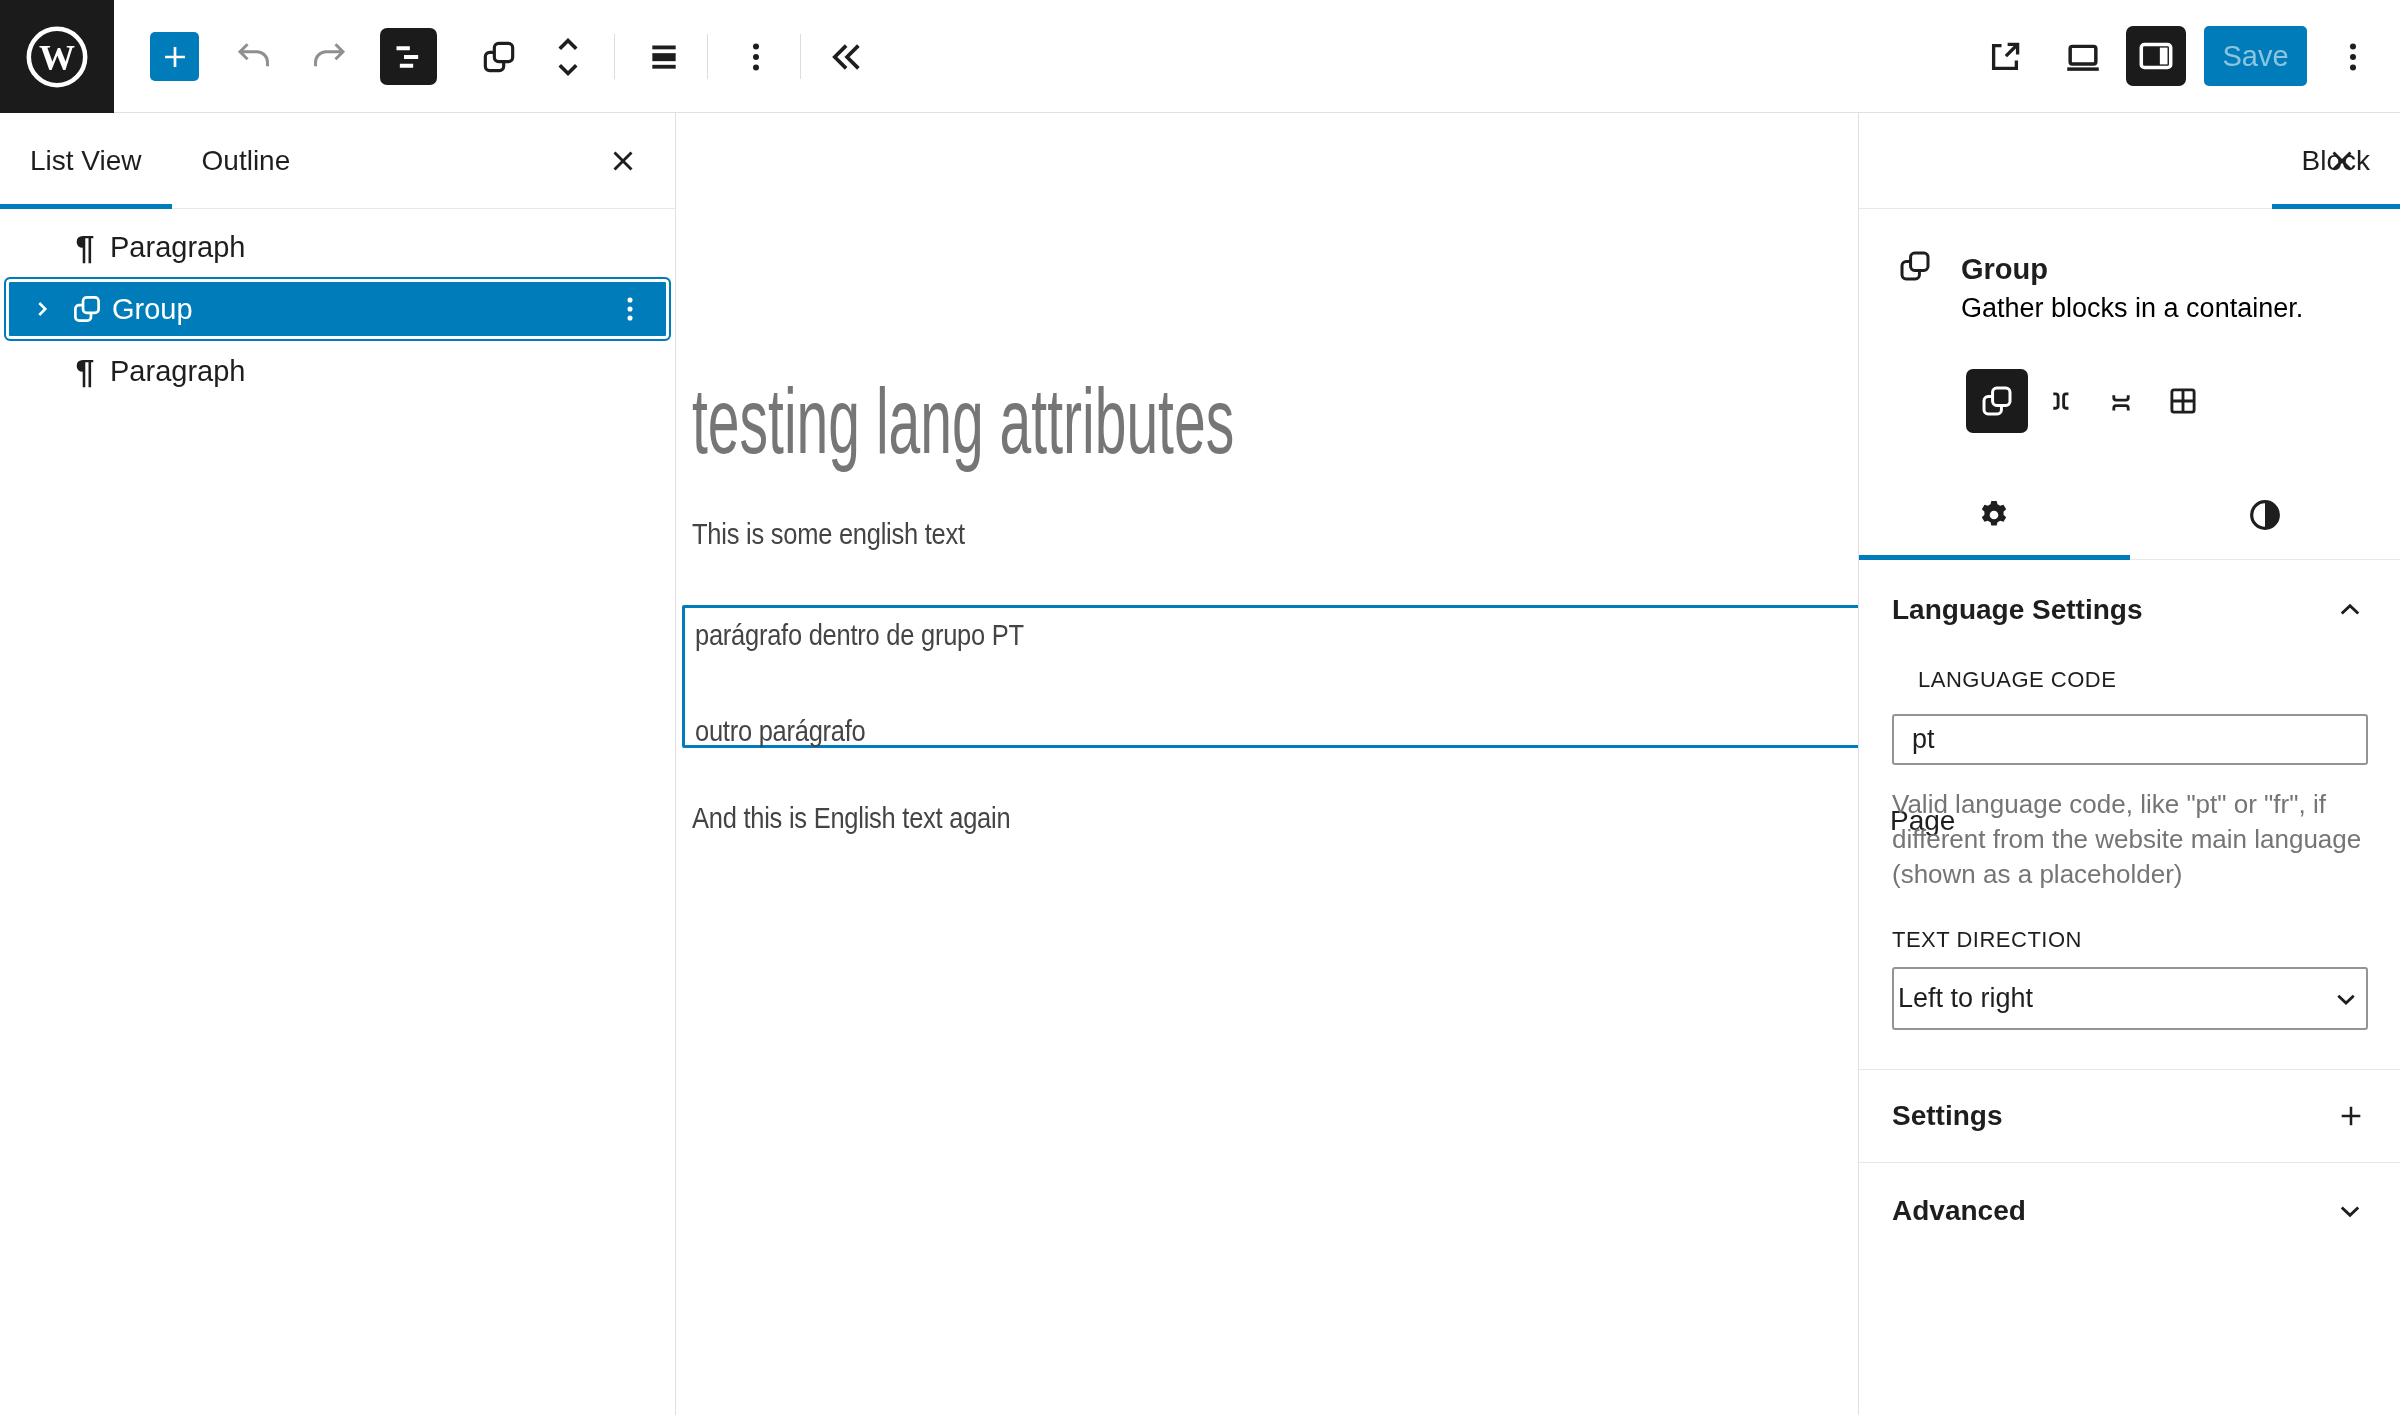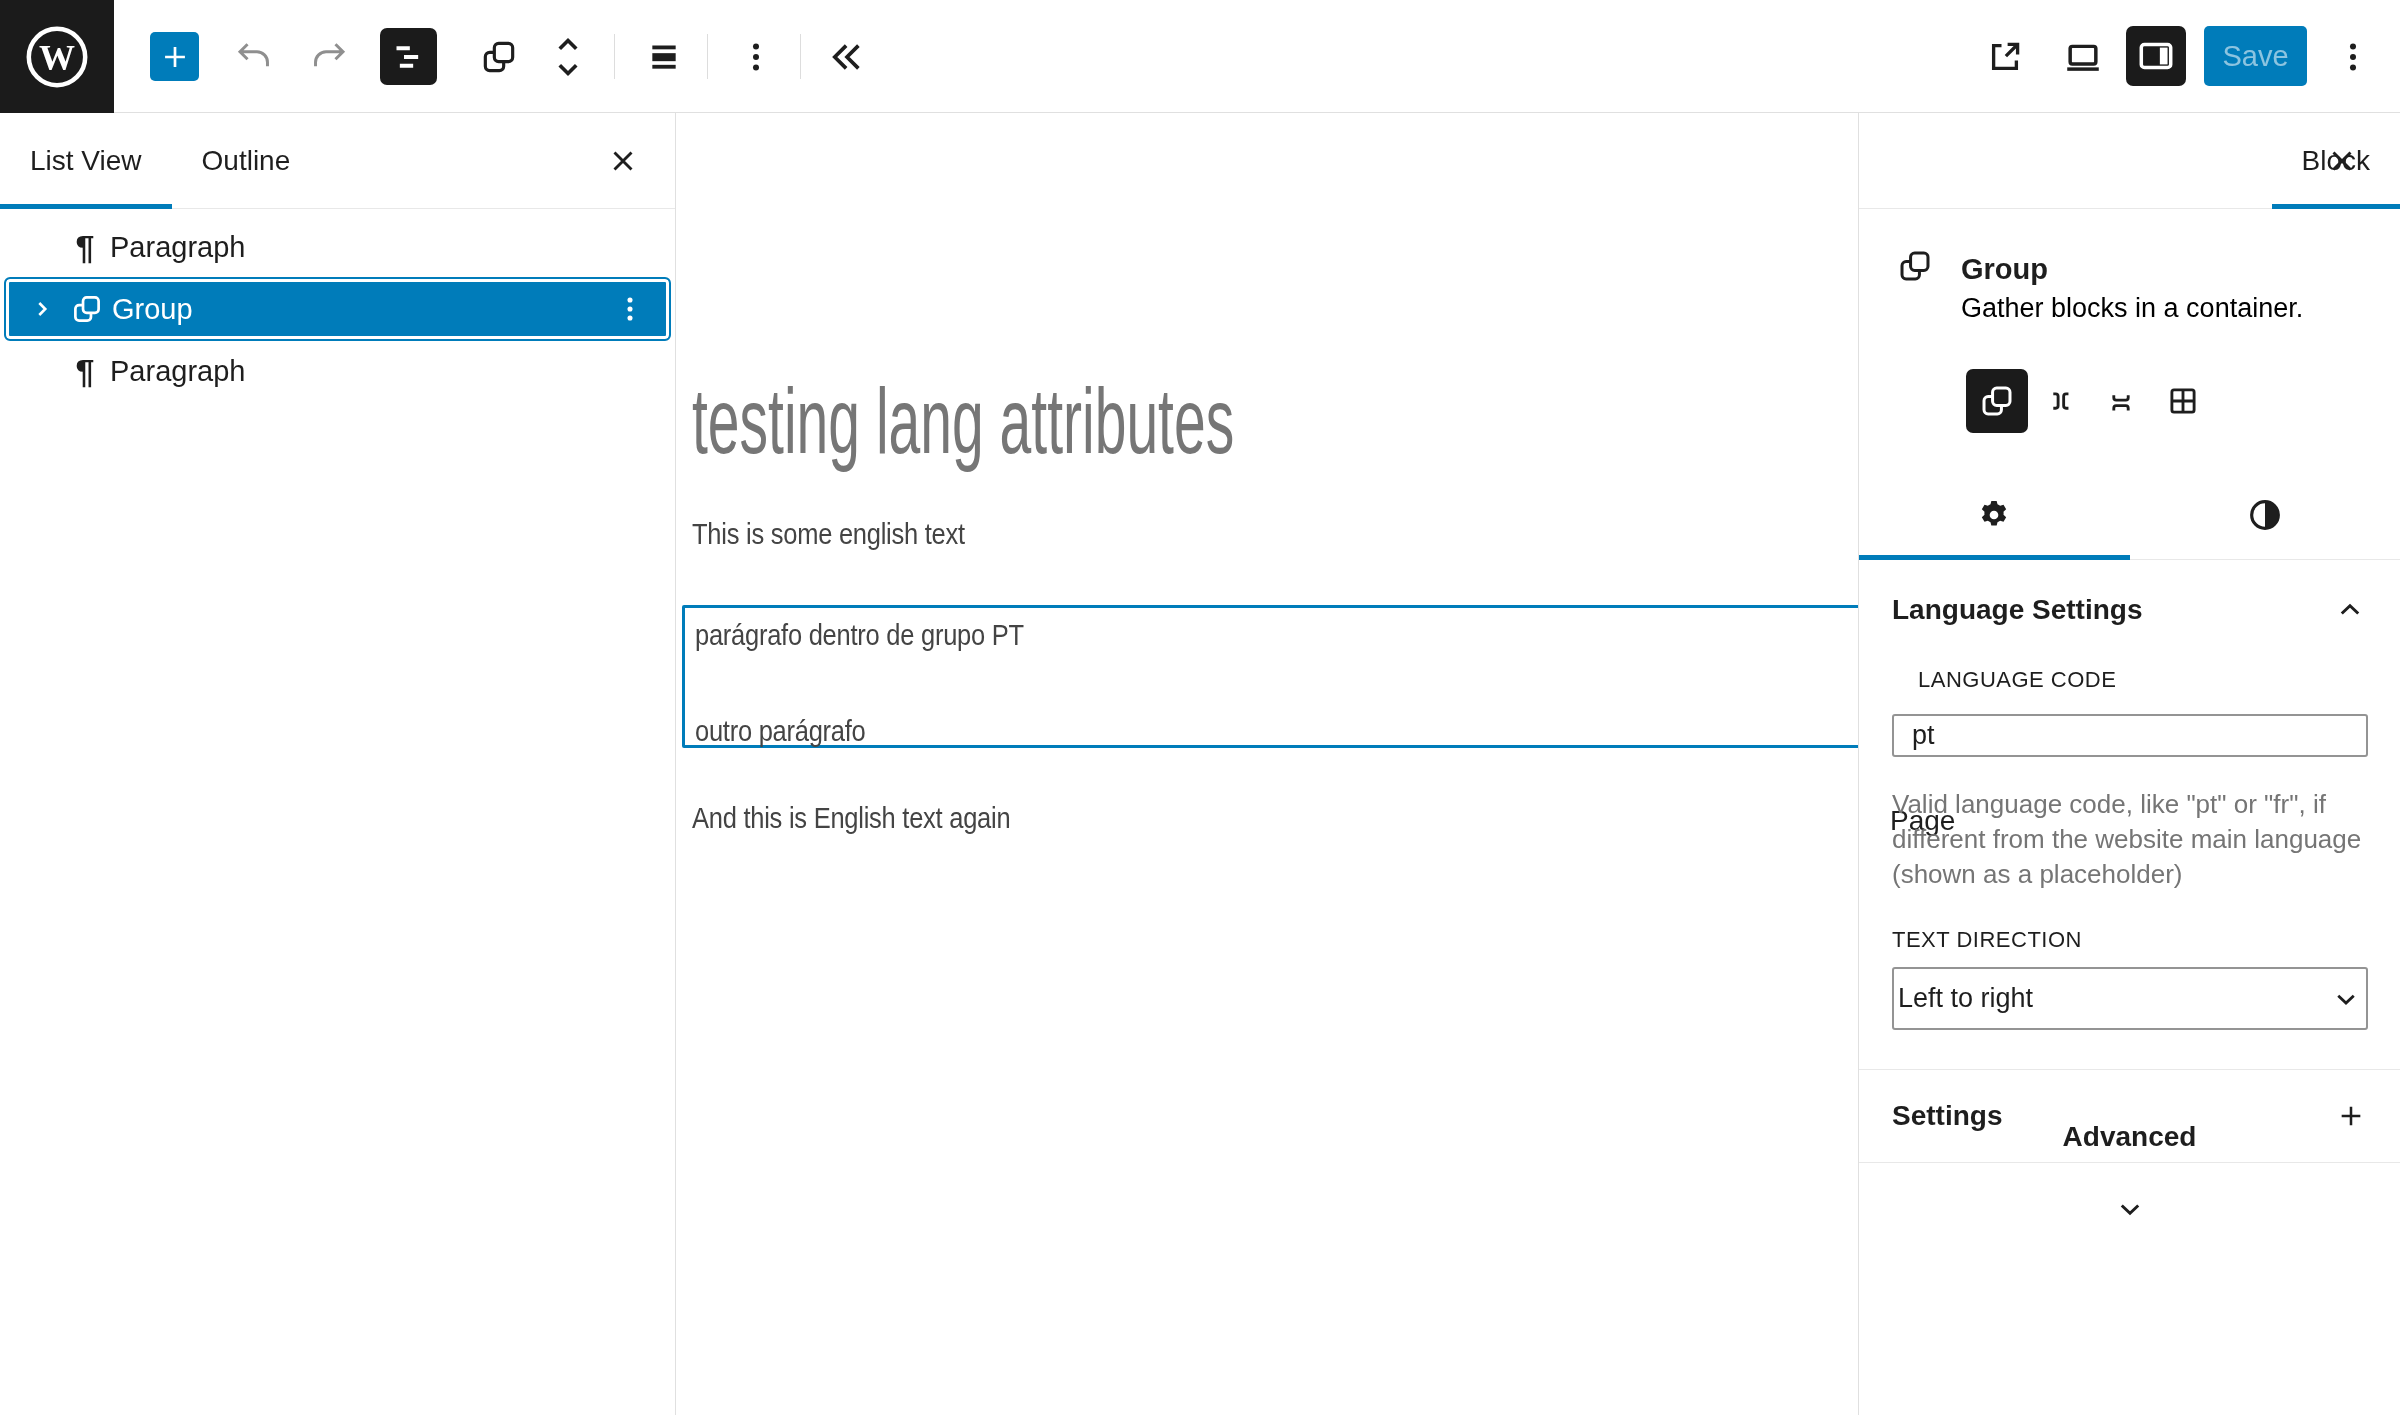--- a/index.html
+++ b/index.html
@@ -64,28 +64,28 @@
   .bc-desc{position:absolute;left:102px;top:180px;font-size:27px;color:#000000;}
   .variations{position:absolute;left:107px;top:256px;display:flex;align-items:center;}
   .vslot{width:62px;height:64px;display:flex;align-items:center;justify-content:center;background:none;border:none;color:var(--dark);cursor:pointer;}
   .vslot.active{background:#1b1b1b;border-radius:7px;color:#fff;}
   .stabs{position:absolute;left:0;right:0;top:357px;height:90px;display:flex;border-bottom:1px solid var(--border-soft);}
   .stab{position:relative;flex:1;display:flex;align-items:center;justify-content:center;background:none;border:none;color:var(--dark);cursor:pointer;}
   .stab.active::after{content:"";position:absolute;left:0;right:0;bottom:-1px;height:5px;background:var(--blue);}
   .ls-head{position:absolute;left:33px;right:33px;top:462px;height:70px;display:flex;align-items:center;justify-content:space-between;font-size:28px;font-weight:600;cursor:pointer;}
   .fld-label{position:absolute;left:33px;font-size:22px;font-weight:500;letter-spacing:.5px;color:var(--dark);}
   .lc-label{top:554px;margin-left:26px;}
-  .lc-input{position:absolute;left:33px;top:601px;width:476px;height:43px;border:2px solid var(--input-border);border-radius:3px;font-size:27px;font-family:inherit;color:var(--dark);padding:0 18px;background:#fff;}
+  .lc-input{position:absolute;left:33px;top:601px;width:476px;height:51px;border:2px solid var(--input-border);border-radius:3px;font-size:27px;font-family:inherit;color:var(--dark);padding:0 18px;background:#fff;}
   .help{position:absolute;left:33px;top:674px;width:505px;font-size:26px;line-height:35px;color:var(--muted);}
   .td-label{top:814px;}
   .td-select{position:absolute;left:33px;top:854px;width:476px;height:63px;border:2px solid var(--input-border);border-radius:3px;display:flex;align-items:center;justify-content:space-between;padding:0 4px;font-size:27px;background:#fff;cursor:pointer;}
   .hdiv{position:absolute;left:0;right:0;height:1px;background:var(--border-soft);}
   .sec{position:absolute;left:33px;right:33px;display:flex;align-items:center;justify-content:space-between;font-size:28px;font-weight:600;cursor:pointer;}
   .sec-pos{top:956px;height:93px;}
-  .sec-adv{top:1008px;height:105px;flex-direction:column;}
+  .sec-adv{top:1045px;height:105px;}
 </style>
 </head>
 <body>
 
 <div class="page">
 
   <div class="hdr">
     <div class="logo">
       <span>
         <svg width="72" height="72" viewBox="0 0 24 24" fill="none">

